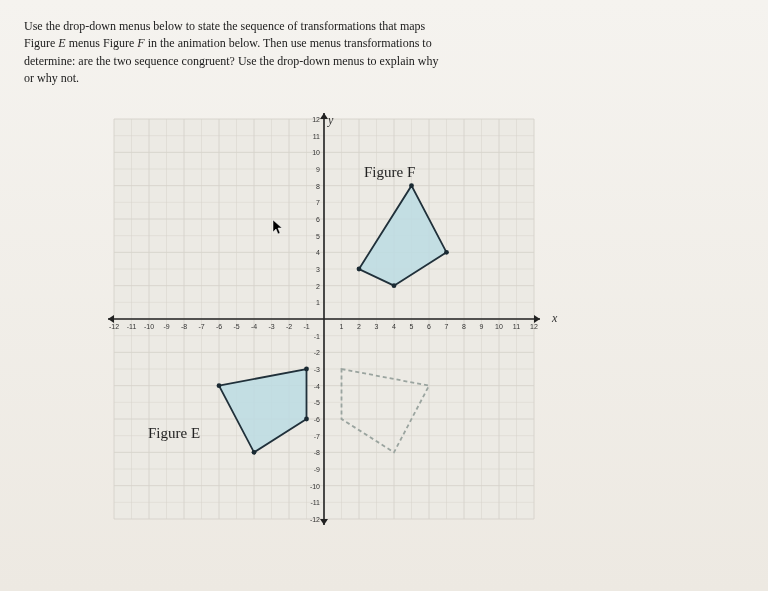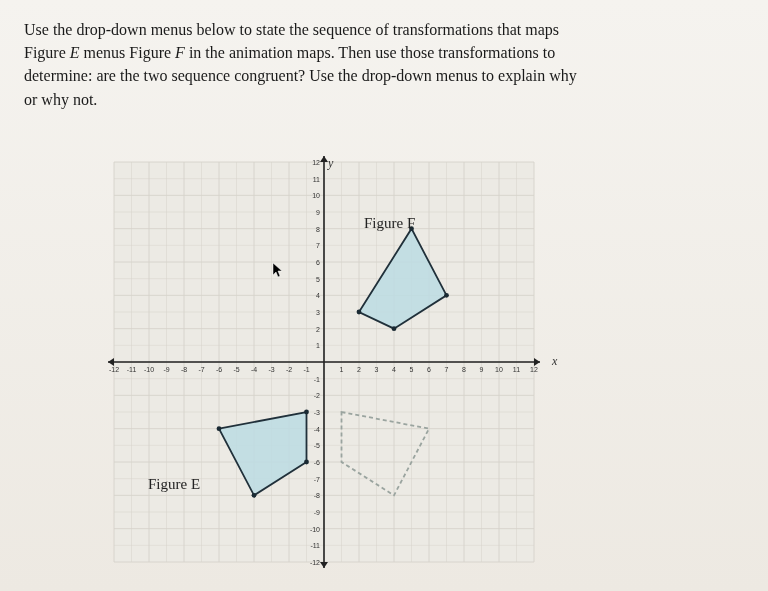--- a/index.html
+++ b/index.html
@@ -5,24 +5,24 @@
     * { margin: 0; padding: 0; box-sizing: border-box; }
     body {
       width: 768px;
       height: 591px;
       background: linear-gradient(to bottom, #f5f3ef 0%, #ede9e2 100%);
       font-family: Georgia, 'Times New Roman', serif;
       padding: 18px 24px;
       overflow: hidden;
     }
     .question {
-      font-size: 16px;
+      font-size: 12px;
       line-height: 1.45;
       color: #1a1a1a;
-      margin-bottom: 41px;
+      margin-bottom: 21px;
     }
     .italic { font-style: italic; }
     .graph-wrap {
       position: relative;
       width: 460px;
       height: 420px;
       margin-left: 80px;
     }
     svg { display: block; }
     .cursor {
@@ -31,33 +31,32 @@
       top: 110px;
       font-size: 12px;
       color: #111;
       pointer-events: none;
     }
     .figure-label {
       position: absolute;
       font-size: 15px;
       font-family: Georgia, serif;
       color: #222;
-      margin-top: 8px;
     }
     .label-f { left: 260px; top: 55px; }
     .label-e { left: 44px; top: 316px; }
     .axis-label-y { position:absolute; left:224px; top:4px; font-size:12px; font-style:italic; color:#333;}
     .axis-label-x { position:absolute; left:448px; top:202px; font-size:12px; font-style:italic; color:#333;}
   </style>
 </head>
 <body>
 
 <div class="question">
   <span>Use the drop-down menus below to state the sequence of transformations that maps</span><br>
-  <span>Figure </span><span class="italic">E</span><span> menus Figure </span><span class="italic">F</span><span> in the animation maps. Then use those transformations to</span><br>
+  <span>Figure </span><span class="italic">E</span><span> menus Figure </span><span class="italic">F</span><span> in the animation below. Then use menus transformations to</span><br>
   <span>determine: are the two sequence congruent? Use the drop-down menus to explain why</span><br>
   <span>or why not.</span>
 </div>
 
 <div class="graph-wrap">
   <span class="axis-label-y">y</span>
   <span class="axis-label-x">x</span>
   <svg id="graph-svg" width="460" height="420">
       <rect x="10" y="10" width="420" height="400" fill="#eceae4" stroke="none"></rect>
       <line x1="10" y1="410" x2="10" y2="10" stroke="#d6d3cb" stroke-width="0.9"></line>

